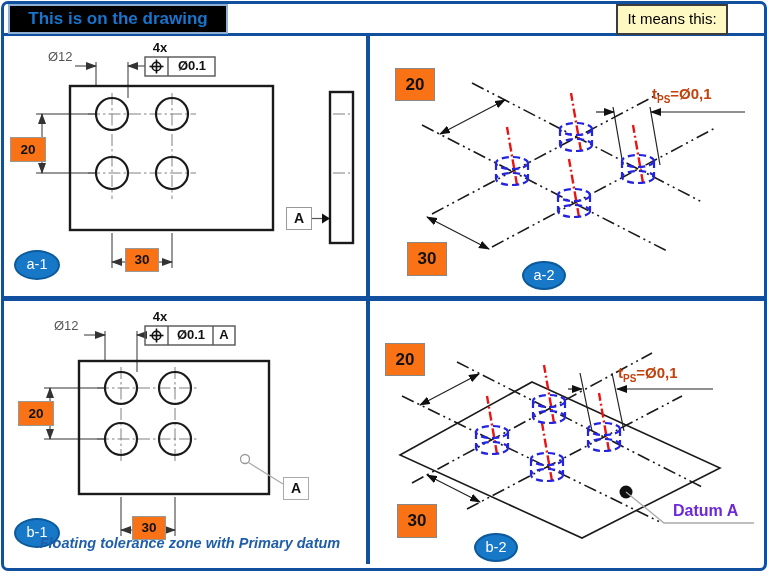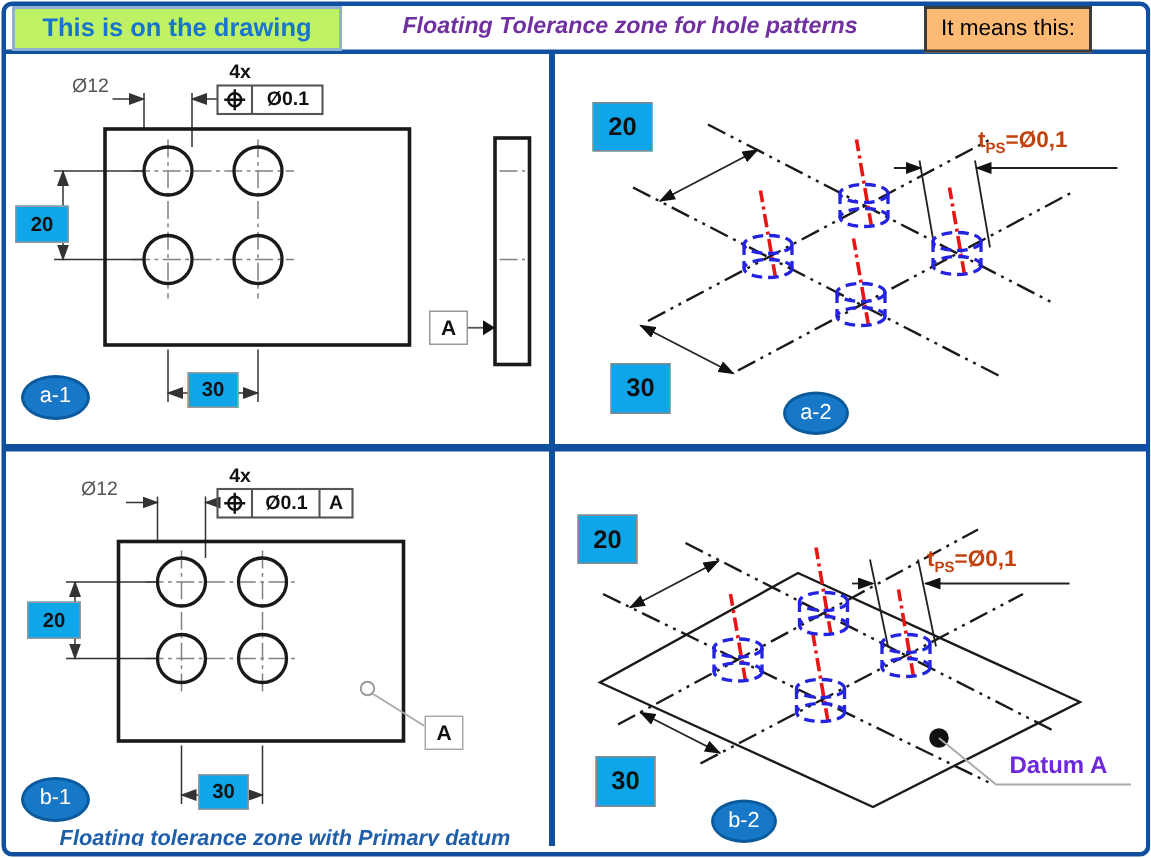--- a/index.html
+++ b/index.html
@@ -3,31 +3,31 @@
 <meta charset="utf-8">
 <style>
   html,body{margin:0;padding:0;background:#fff;}
   #stage{position:relative;width:767px;height:572px;background:#fff;overflow:hidden;
          font-family:"Liberation Sans",sans-serif;}
   .abs{position:absolute;}
   
   #outer-frame{left:1px;top:1px;width:760px;height:564px;border:3px solid #10509E;border-radius:7px;}
   .divider{background:#10509E;}
   
-  #hdr-left-box{left:8px;top:4px;width:216px;height:26px;border:2px solid #8FAFD4;background:#bef264;
+  #hdr-left-box{left:8px;top:4px;width:216px;height:26px;border:2px solid #8FAFD4;background:#000000;
     color:#1874CD;font-weight:bold;font-size:17px;text-align:center;line-height:25px;}
   #hdr-title{left:228px;top:7px;width:384px;height:22px;color:#7030A0;font-weight:bold;font-style:italic;
     font-size:15.5px;text-align:center;line-height:22px;}
-  #hdr-right-box{left:616px;top:4px;width:108px;height:27px;background:#fdba74;border:2px solid #3C3C3C;
+  #hdr-right-box{left:616px;top:4px;width:108px;height:27px;background:#fef9c3;border:2px solid #3C3C3C;
     color:#000;font-size:15px;text-align:center;line-height:26px;}
   
   .panel{overflow:hidden;padding-left:40px;}
   .panel svg{position:absolute;left:0;top:0;}
   
-  .dimbox{background:#0ea5e9;border:1.4px solid #999;color:#111;font-weight:bold;text-align:center;}
+  .dimbox{background:#f97316;border:1.4px solid #999;color:#111;font-weight:bold;text-align:center;}
   .dimbox.small{font-size:13.5px;}
   .dimbox.big{font-size:17px;border-color:#888;}
   
   .fcf-text{color:#111;font-weight:bold;font-size:13px;text-align:center;}
   .plain-label{color:#555;font-size:13px;}
   .count-label{color:#111;font-weight:bold;font-size:13px;}
   .datum-box{background:#fff;border:1.4px solid #999;color:#111;font-weight:bold;font-size:14px;
     text-align:center;}
   .badge{background:#1878C8;border:2.5px solid #0A5A9C;border-radius:50%;color:#fff;
     font-size:14.5px;text-align:center;}
@@ -42,21 +42,20 @@
 <div id="stage">
 
   <div class="abs" id="outer-frame"></div>
   <div class="abs divider" style="left:2px;top:33px;width:762px;height:3px;"></div>
   <div class="abs divider" style="left:2px;top:296px;width:762px;height:5px;"></div>
   <div class="abs divider" style="left:366px;top:34px;width:4px;height:530px;"></div>
 
   <div class="abs" id="hdr-left-box">
     <span>This is on the drawing</span>
   </div>
-  <div class="abs" id="hdr-title">Floating Tolerance zone for hole patterns</div>
   <div class="abs" id="hdr-right-box">
     <span>It means this:</span>
   </div>
 
   <div class="abs panel" style="left:4px;top:37px;width:362px;height:259px;">
     <svg width="362" height="259" viewBox="0 0 362 259">
       <defs>
         <marker id="ah-a1" markerWidth="11" markerHeight="8" refX="10" refY="4" orient="auto-start-reverse" markerUnits="userSpaceOnUse">
           <path d="M0,0 L11,4 L0,8 z" fill="#333"></path>
         </marker>
@@ -227,21 +226,21 @@
       </g>
     </svg>
     <div class="abs plain-label" style="left:50px;top:17px;width:42px;">Ø12</div>
     <div class="abs count-label" style="left:142px;top:8px;width:28px;text-align:center;">4x</div>
     <div class="abs fcf-text" style="left:166px;top:26px;width:42px;">Ø0.1</div>
     <div class="abs fcf-text" style="left:209px;top:26px;width:22px;">A</div>
     <div class="abs dimbox small" style="left:14px;top:100px;width:34px;height:23px;line-height:23px;">20</div>
     <div class="abs dimbox small" style="left:128px;top:215px;width:32px;height:22px;line-height:22px;">30</div>
     <div class="abs datum-box" style="left:279px;top:176px;width:24px;height:21px;line-height:21px;border-color:#AAA;">A</div>
     <div class="abs badge" style="left:10px;top:205px;width:42px;height:26px;line-height:25px;margin-top:12px;">b-1</div>
-    <div class="abs caption" style="left:16px;top:250px;width:340px;">Floating tolerance zone with  Primary datum</div>
+    <div class="abs caption" style="left:16px;top:234px;width:340px;">Floating tolerance zone with  Primary datum</div>
   </div>
 
   <div class="abs panel" style="left:368px;top:301px;width:395px;height:263px;">
     <svg width="395" height="263" viewBox="0 0 395 263">
       <defs>
         <marker id="ah-b2" markerWidth="11" markerHeight="8" refX="10" refY="4" orient="auto-start-reverse" markerUnits="userSpaceOnUse">
           <path d="M0,0 L11,4 L0,8 z" fill="#111"></path>
         </marker>
       </defs>
 

